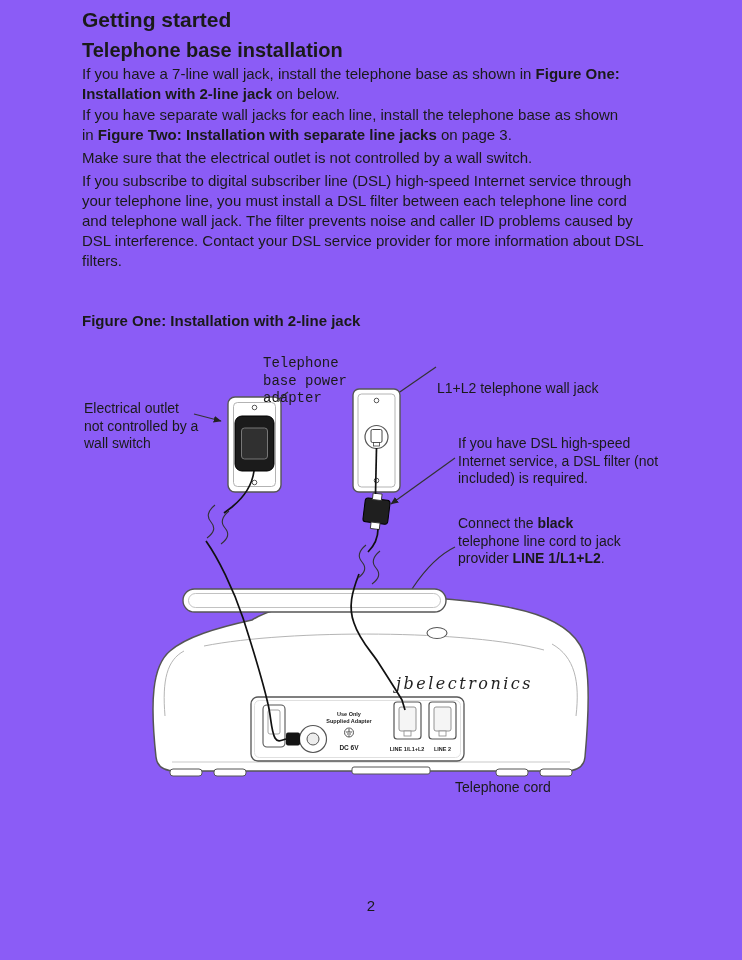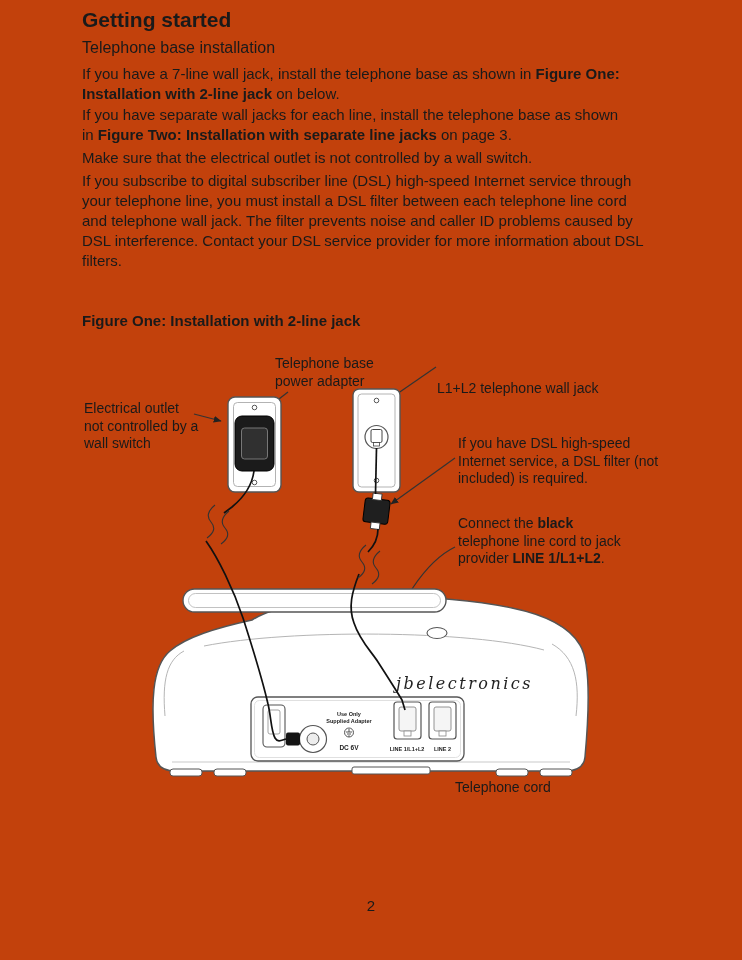--- a/index.html
+++ b/index.html
@@ -1,22 +1,22 @@
 <!DOCTYPE html>
 <html><head>
 <meta charset="utf-8">
 <style>
   html,body{margin:0;padding:0;background:#ffffff;}
   .page{
-    position:relative;width:742px;height:960px;background:#c2410c;
+    position:relative;width:742px;height:960px;background:#8b5cf6;
     font-family:"Liberation Sans",sans-serif;color:#1a1a1a;overflow:hidden;
   }
   .abs{position:absolute;}
   .title{font-size:21px;font-weight:bold;}
-  .subtitle{font-size:16px;font-weight:normal;}
+  .subtitle{font-size:20px;font-weight:bold;}
   .body-text{font-size:15px;line-height:20px;}
   .body-text b{font-weight:bold;}
   .caption{font-size:15px;font-weight:bold;}
   .dlabel{font-size:14px;line-height:17.5px;}
   .dlabel b{font-weight:bold;}
   .pageno{font-size:15px;text-align:center;width:742px;left:0;}
   svg{display:block;}
   .tiny{font:700 5.5px "Liberation Sans",sans-serif;fill:#222;}
   .tiny2{font:700 6.5px "Liberation Sans",sans-serif;fill:#222;}
   .brand{font-family:"DejaVu Serif",serif;font-style:italic;font-size:16px;letter-spacing:2.5px;fill:#222;}
@@ -147,21 +147,21 @@
     </g>
 
     <g stroke="#333" stroke-width="1.1" fill="none">
       <path d="M215,505 q-11,9 -4,17 q7,8 -4,16"></path>
       <path d="M229,511 q-11,9 -4,17 q7,8 -4,16"></path>
       <path d="M366,545 q-11,9 -4,17 q7,8 -4,16"></path>
       <path d="M380,551 q-11,9 -4,17 q7,8 -4,16"></path>
     </g>
   </svg>
 
-  <div class="abs dlabel" style="left:275px;top:355px;width:112px;">Telephone base power adapter</div>
+  <div class="abs dlabel" style="left:263px;top:355px;width:112px;font-family:Liberation Mono, monospace;">Telephone base power adapter</div>
   <div class="abs dlabel" style="left:437px;top:372px;width:200px;margin-top:8px;">L1+L2 telephone wall jack</div>
   <div class="abs dlabel" style="left:84px;top:400px;width:116px;">Electrical outlet not controlled by a wall switch</div>
   <div class="abs dlabel" style="left:458px;top:435px;width:202px;">If you have DSL high-speed Internet service, a DSL filter (not included) is required.</div>
   <div class="abs dlabel" style="left:458px;top:515px;width:210px;">
     <span>Connect the </span><b>black</b><br>
     <span>telephone line cord to jack</span><br>
     <span>provider </span><b>LINE 1/L1+L2</b><span>.</span>
   </div>
   <div class="abs dlabel" style="left:455px;top:779px;">Telephone cord</div>
 

